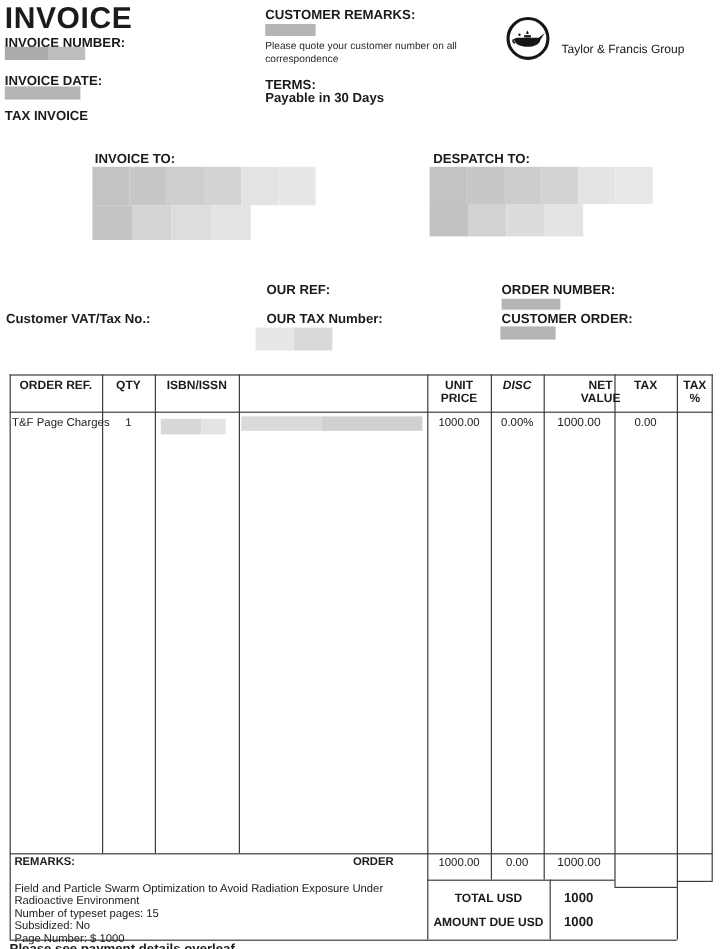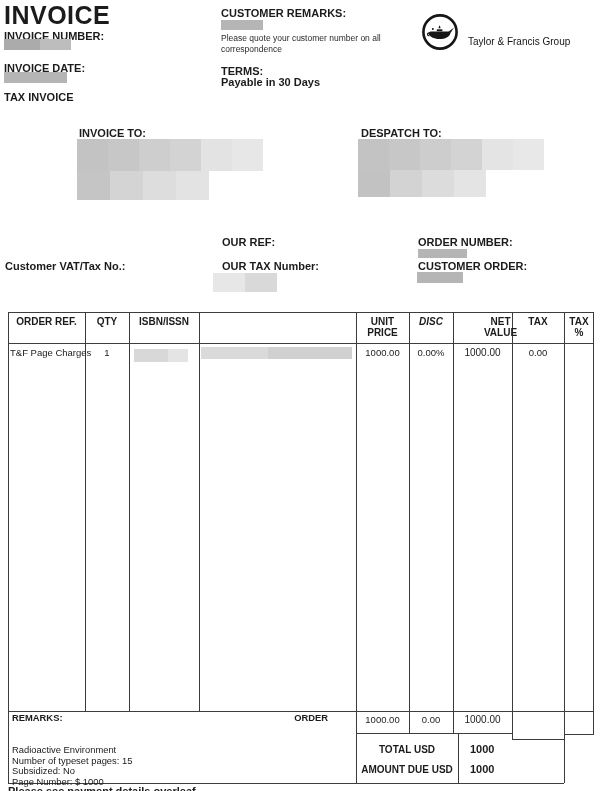--- a/index.html
+++ b/index.html
@@ -172,20 +172,21 @@
           <div style="width: 84px; height: 12px; background: rgb(208, 208, 208);"></div>
         </div>
       </div>
     <div class="abs cell-val" style="left:348px;top:35px;width:53px;">1000.00</div>
     <div class="abs cell-val" style="left:401px;top:35px;width:44px;">0.00%</div>
     <div class="abs cell-val" style="left:445px;top:35px;width:59px;font-size:10px;">1000.00</div>
     <div class="abs cell-val" style="left:504px;top:35px;width:52px;">0.00</div>
 
     <div class="abs rem b" style="left:4px;top:401px;">REMARKS:</div>
     <div class="abs rem b" style="left:200px;top:401px;width:120px;text-align:right;">ORDER</div>
+    <div class="abs rem" style="left:4px;top:422.5px;">Field and Particle Swarm Optimization to Avoid Radiation Exposure Under</div>
     <div class="abs rem" style="left:4px;top:433px;">Radioactive Environment</div>
     <div class="abs rem" style="left:4px;top:443.5px;">Number of typeset pages: 15</div>
     <div class="abs rem" style="left:4px;top:454px;">Subsidized: No</div>
     <div class="abs rem" style="left:4px;top:464.5px;">Page Number: $ 1000</div>
 
     <div class="abs cell-val" style="left:348px;top:402px;width:53px;">1000.00</div>
     <div class="abs cell-val" style="left:401px;top:402px;width:44px;">0.00</div>
     <div class="abs cell-val" style="left:445px;top:402px;width:59px;font-size:10px;">1000.00</div>
 
     <div class="abs sum-lbl" style="left:348px;top:432px;width:102px;">TOTAL USD</div>

